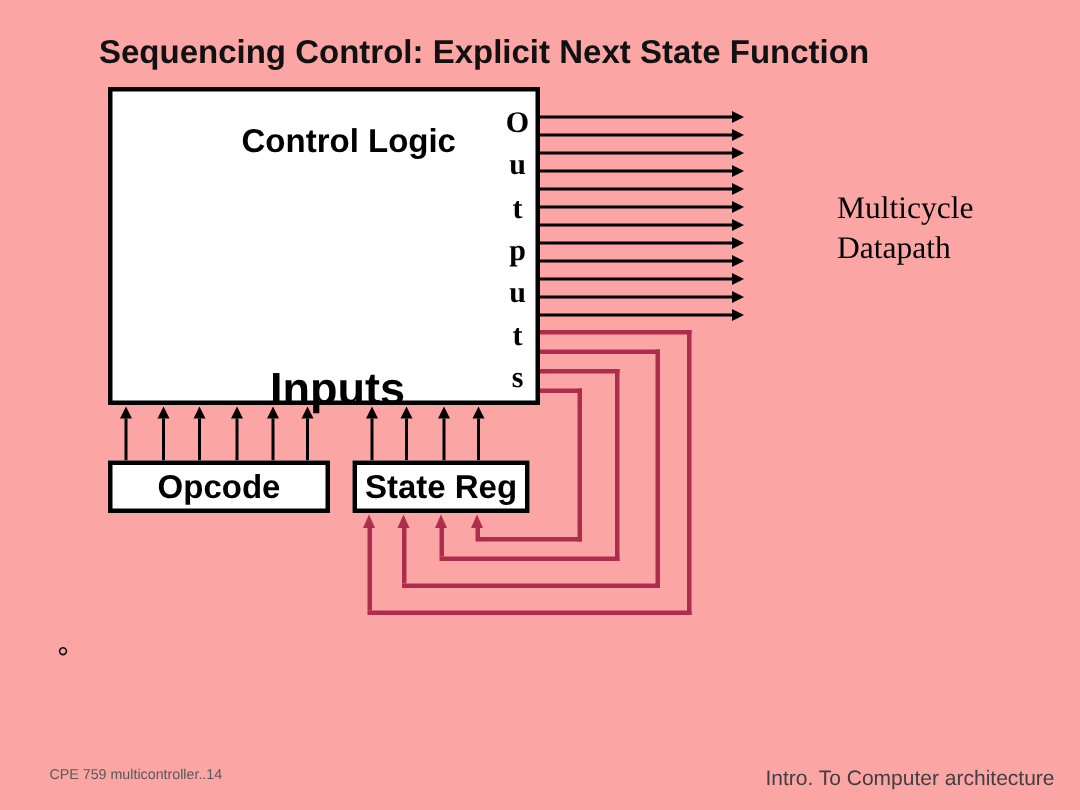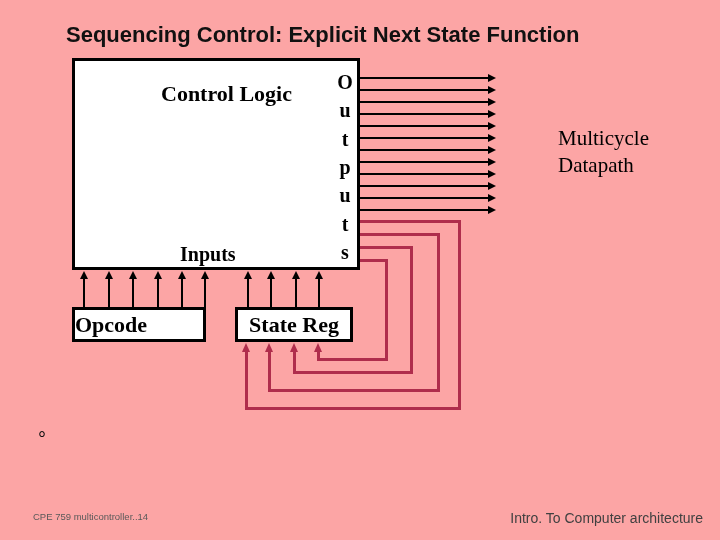--- a/index.html
+++ b/index.html
@@ -8,25 +8,25 @@
     overflow:hidden;font-family:"Liberation Sans",sans-serif;
   }
   .abs{position:absolute;}
   #title{
     left:66px;top:22px;font-size:22px;font-weight:bold;color:#111;
     letter-spacing:0px;white-space:nowrap;
   }
   
   .dbox{box-sizing:border-box;border:3px solid #000;background:#fff;}
   #control-box{left:72px;top:58px;width:288px;height:212px;}
-  #opcode-box{left:72px;top:307px;width:134px;height:35px;display:flex;align-items:center;justify-content:flex-start;}
+  #opcode-box{left:72px;top:307px;width:148px;height:35px;display:flex;align-items:center;justify-content:center;}
   #statereg-box{left:235px;top:307px;width:118px;height:35px;display:flex;align-items:center;justify-content:center;}
-  .serif-label{font-family:Liberation Serif, serif;font-weight:bold;color:#000;}
+  .serif-label{font-family:Liberation Sans, sans-serif;font-weight:bold;color:#000;}
   #control-label{left:161px;top:81px;font-size:22px;white-space:nowrap;}
-  #inputs-label{left:180px;top:243px;font-size:20px;white-space:nowrap;text-align:right;}
+  #inputs-label{left:180px;top:243px;font-size:30px;white-space:nowrap;text-align:right;}
   #opcode-box .serif-label,#statereg-box .serif-label{font-size:22px;white-space:nowrap;}
   #outputs-col{
     left:333px;top:72px;width:24px;height:190px;
     display:flex;flex-direction:column;justify-content:space-between;align-items:center;
     font-family:"Liberation Serif",serif;font-weight:bold;font-size:20px;color:#000;line-height:1;
   }
   #datapath-label{left:558px;top:125px;width:122px;font-family:"Liberation Serif",serif;
     font-weight:normal;font-size:21px;color:#000;line-height:1.3;}
   
   #bullet-marker{left:38px;top:428px;font-size:20px;color:#111;}

